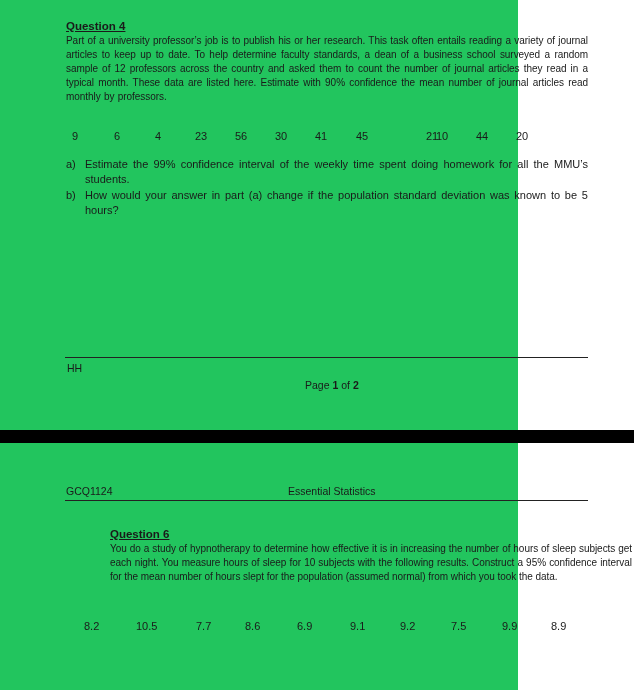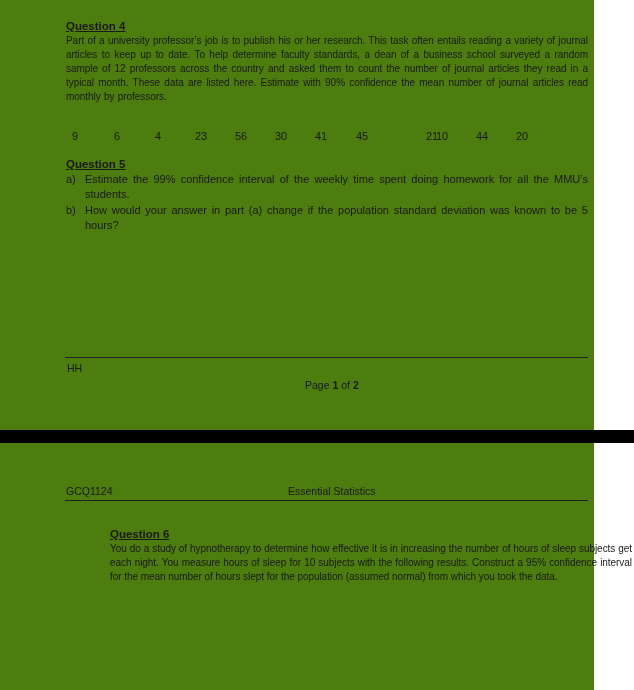--- a/index.html
+++ b/index.html
@@ -11,22 +11,22 @@
       width: 634px;
       height: 690px;
       position: relative;
       overflow: hidden;
       font-family: "Liberation Sans", sans-serif;
       color: #1a1a1a;
     }
     .page {
       position: absolute;
       left: 0;
-      width: 594px;
-      background: #4d7c0f;
+      width: 518px;
+      background: #22c55e;
     }
     .page-1 { top: 0; height: 430px; }
     .page-2 { top: 443px; height: 247px; }
 
     .content {
       position: absolute;
       left: 66px;
       width: 522px;
     }
 
@@ -119,21 +119,20 @@
     <span style="left:275px;">30</span>
     <span style="left:315px;">41</span>
     <span style="left:356px;">45</span>
     <span style="left:396px;margin-left:30px;">21</span>
     <span style="left:436px;">10</span>
     <span style="left:476px;">44</span>
     <span style="left:516px;">20</span>
   </div>
 
   <div class="content" style="top:157px;">
-    <p class="q-title">Question 5</p>
     <ul class="sub-list">
       <li class="sub-item">
         <span class="sub-marker">a)</span>
         <span>Estimate the 99% confidence interval of the weekly time spent doing homework for all the MMU’s students.</span>
       </li>
       <li class="sub-item">
         <span class="sub-marker">b)</span>
         <span>How would your answer in part (a) change if the population standard deviation was known to be 5 hours?</span>
       </li>
     </ul>
@@ -149,13 +148,25 @@
 <div class="page page-2">
   <div class="header-left" style="left:66px; top:41px;text-align:center;">GCQ1124</div>
   <div class="header-center" style="left:288px; top:41px;">Essential Statistics</div>
   <div class="footer-line" style="top:57px;"></div>
 
   <div class="content" style="top:84px;margin-left:44px;">
     <p class="q-title">Question 6</p>
     <p class="q-text">You do a study of hypnotherapy to determine how effective it is in increasing the number of hours of sleep subjects get each night. You measure hours of sleep for 10 subjects with the following results. Construct a 95% confidence interval for the mean number of hours slept for the population (assumed normal) from which you took the data.</p>
   </div>
 
+  <div class="data-row" style="left:0; top:175px; width:634px;">
+    <span style="left:84px;">8.2</span>
+    <span style="left:136px;">10.5</span>
+    <span style="left:196px;">7.7</span>
+    <span style="left:245px;">8.6</span>
+    <span style="left:297px;">6.9</span>
+    <span style="left:350px;">9.1</span>
+    <span style="left:400px;">9.2</span>
+    <span style="left:451px;">7.5</span>
+    <span style="left:502px;">9.9</span>
+    <span style="left:551px;">8.9</span>
+  </div>
 </div>
 
 </body></html>

